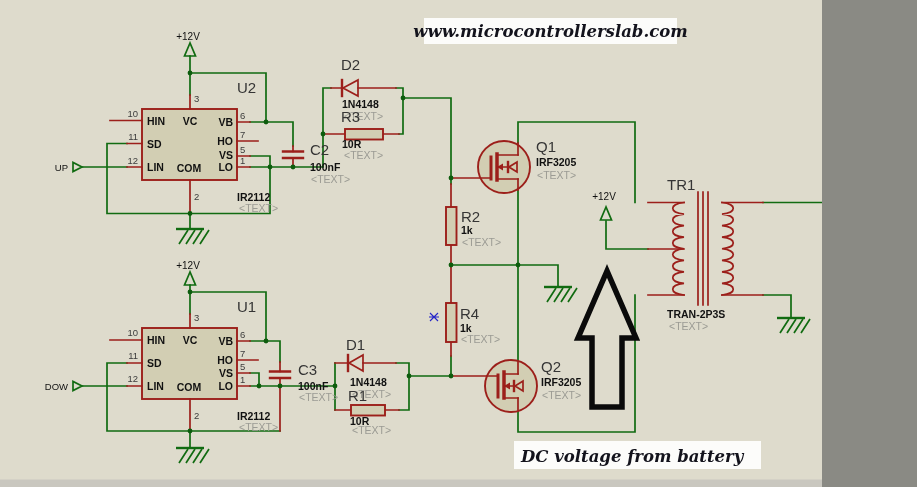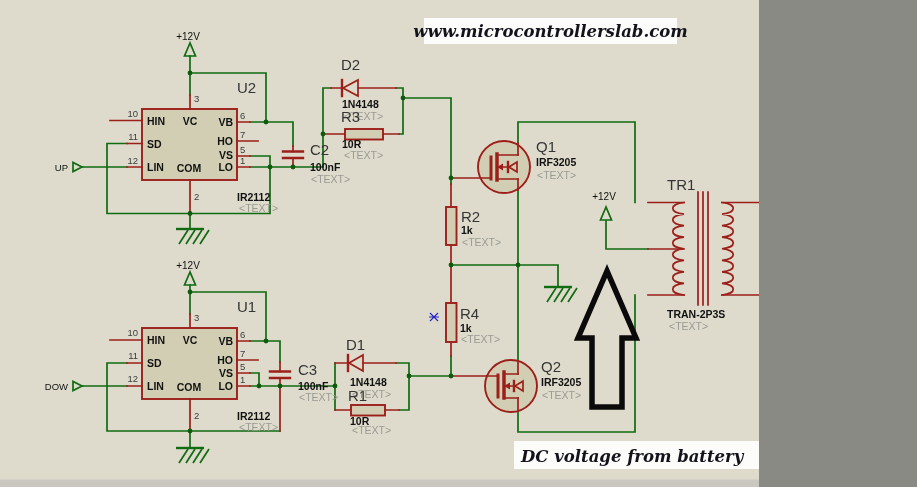--- a/index.html
+++ b/index.html
@@ -1,16 +1,16 @@
 <!DOCTYPE html>
 <html><head>
 <meta charset="utf-8">
 <style>
   html,body{margin:0;padding:0;background:#8a8a84;}
-  #stage{position:relative;width:759px;height:487px;background:#dedbcc;overflow:hidden;}
+  #stage{position:relative;width:822px;height:487px;background:#dedbcc;overflow:hidden;}
   svg{display:block;}
   text{font-family:"Liberation Sans",sans-serif;fill:#1e1e1e;}
   .ref{font-size:15px;fill:#353535;}
   .val{font-size:10.5px;font-weight:bold;fill:#111;}
   .ph{font-size:10.5px;fill:#9b9b94;}
   .pn{font-size:10.5px;font-weight:bold;fill:#111;}
   .num{font-size:9.5px;fill:#3c3c3c;}
   .tl{font-size:9.5px;fill:#111;}
   .tl2{font-size:10px;fill:#111;}
   .mid{text-anchor:middle;}

